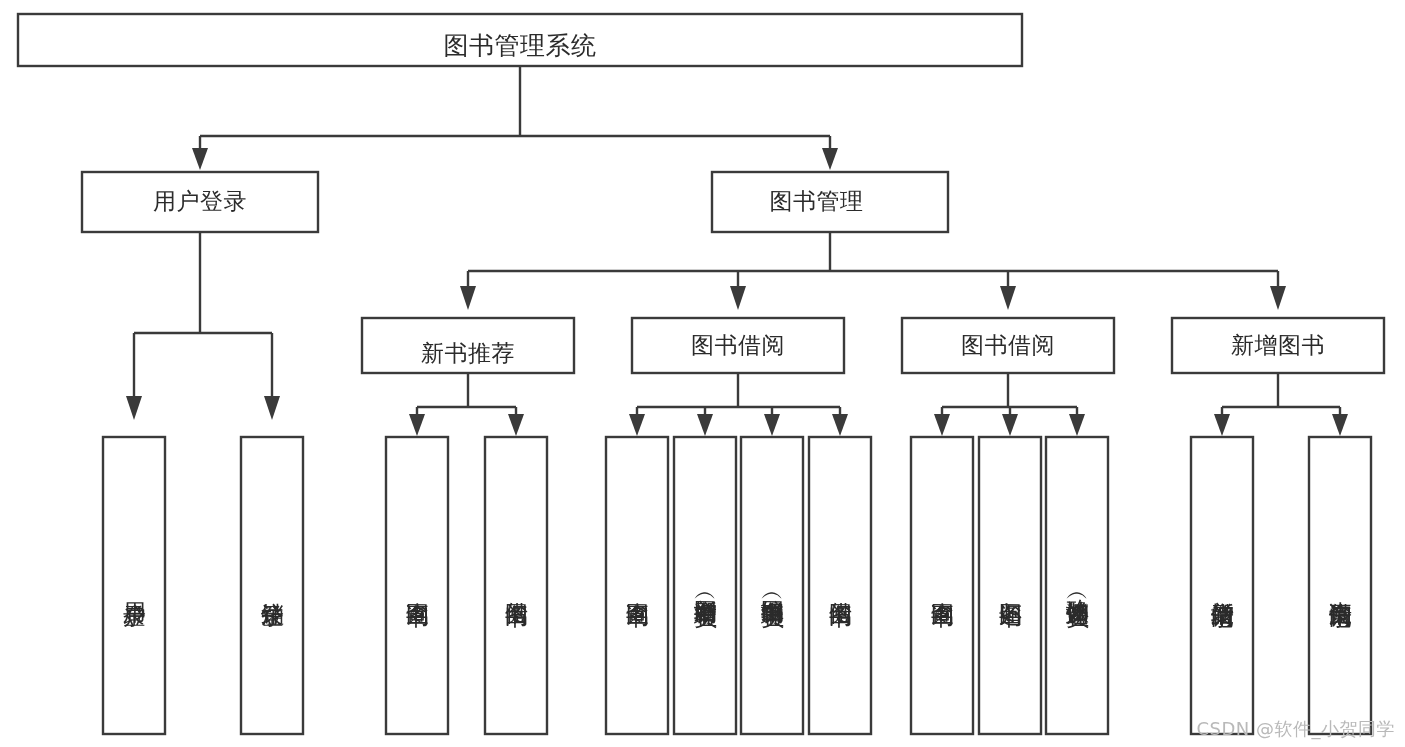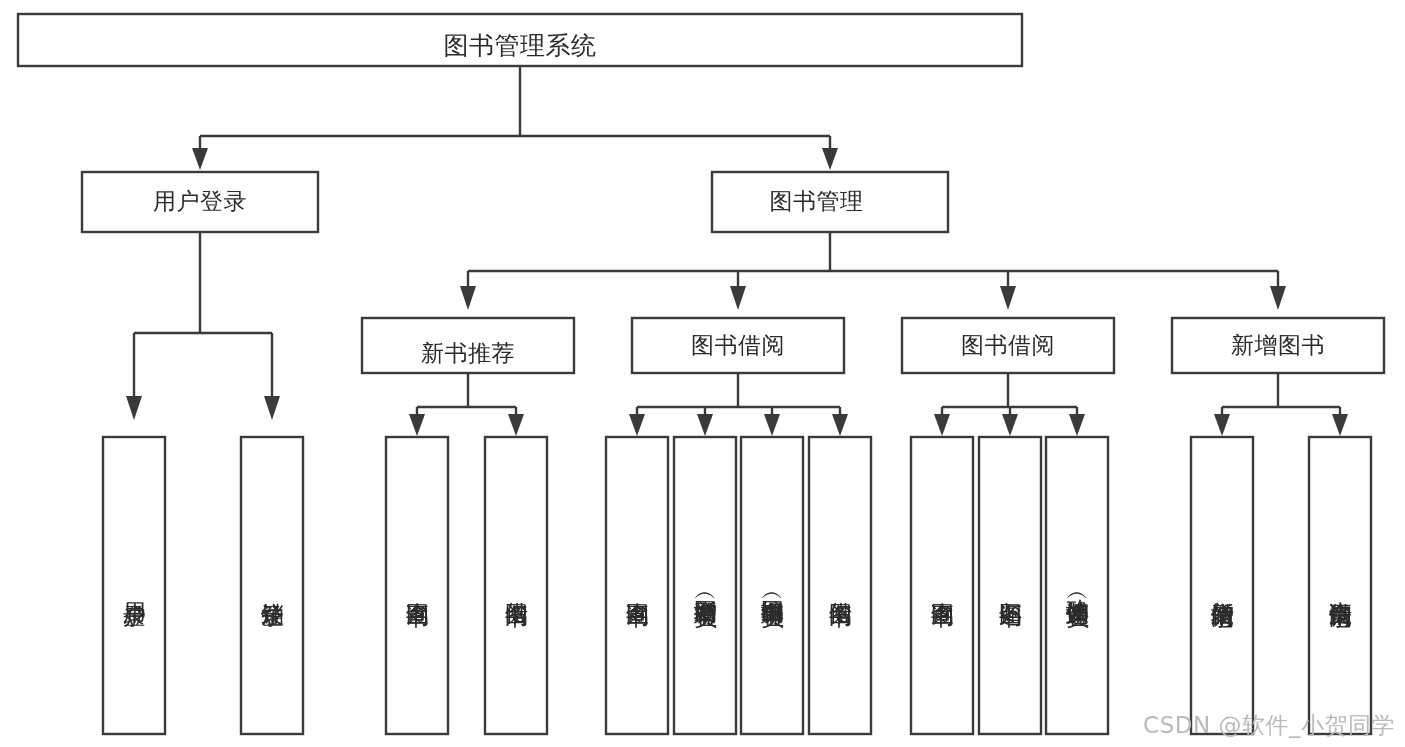--- a/index.html
+++ b/index.html
@@ -62,21 +62,21 @@
     letter-spacing: 1px;
     writing-mode: vertical-rl;
     text-orientation: upright;
     pointer-events: none;
   }
   .watermark {
     position: absolute;
     right: 10px;
     bottom: 6px;
     color: #b9b9b9;
-    font-size: 23px;
+    font-size: 18px;
     letter-spacing: 0.5px;
     white-space: nowrap;
     user-select: none;
   }
 </style>
 </head>
 <body>
 
 <div id="diagram-root">
 

